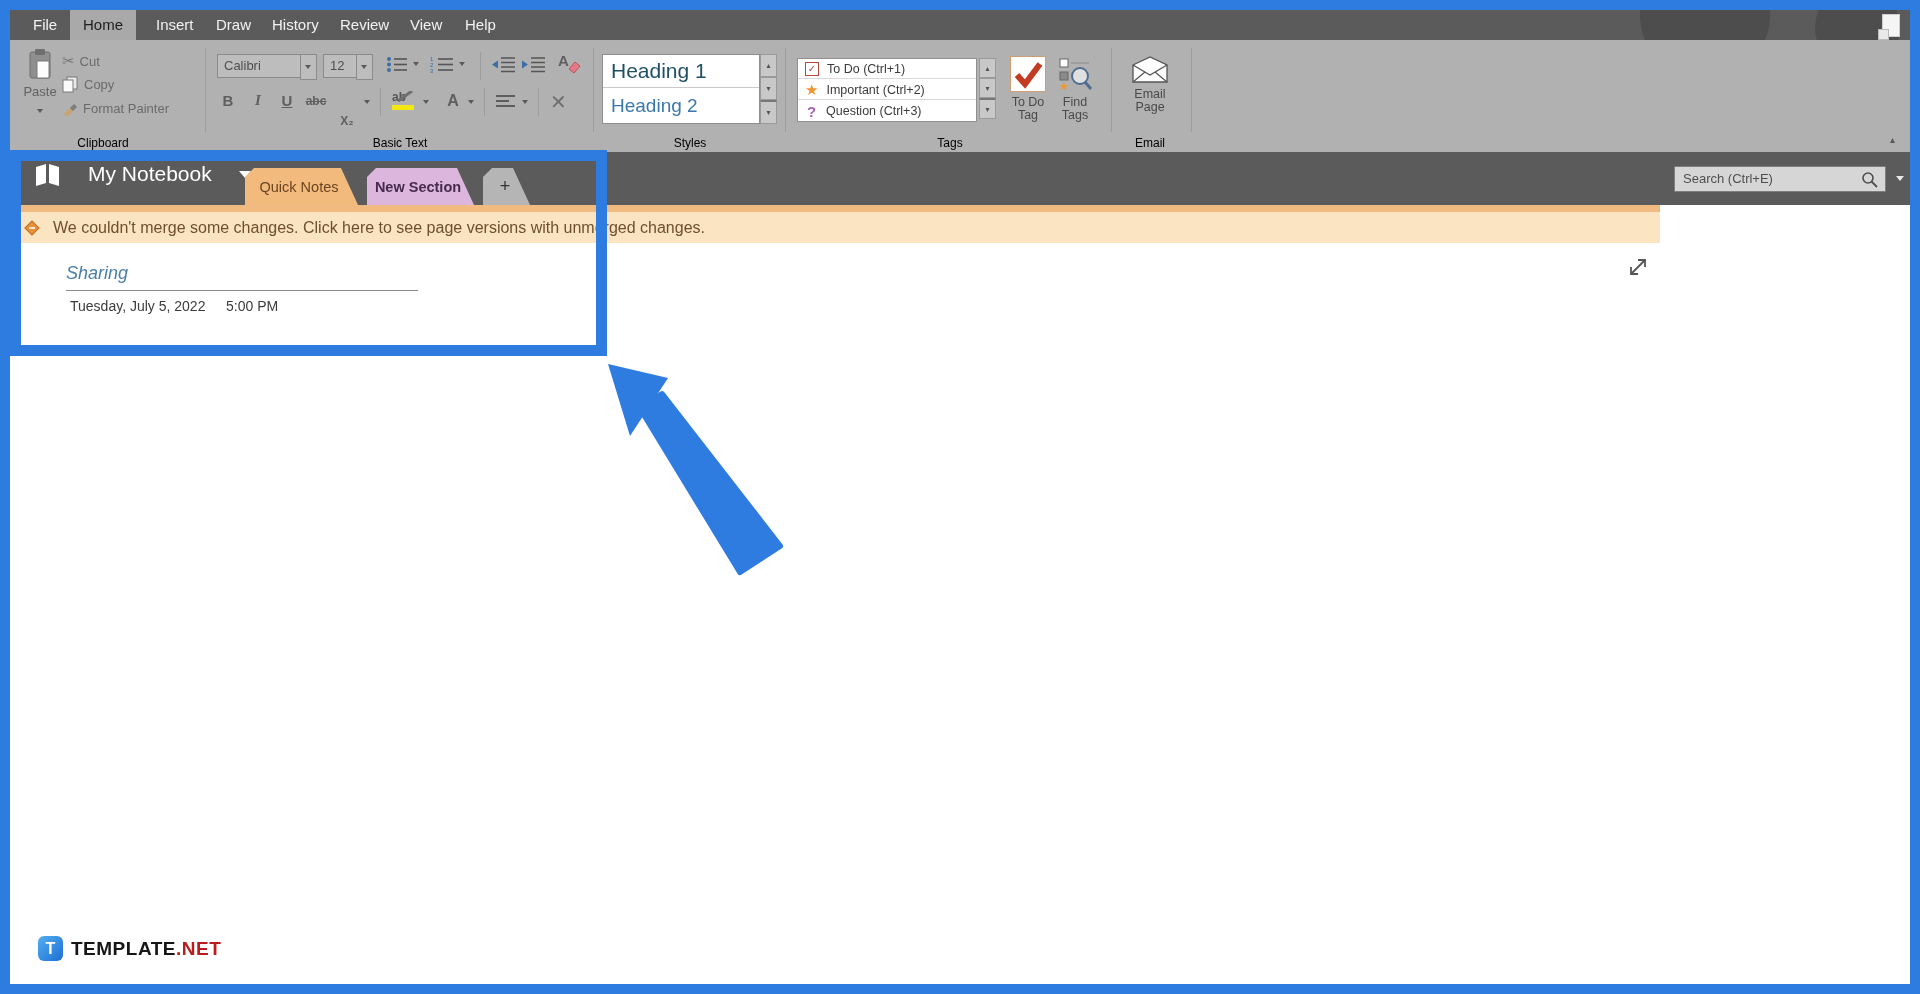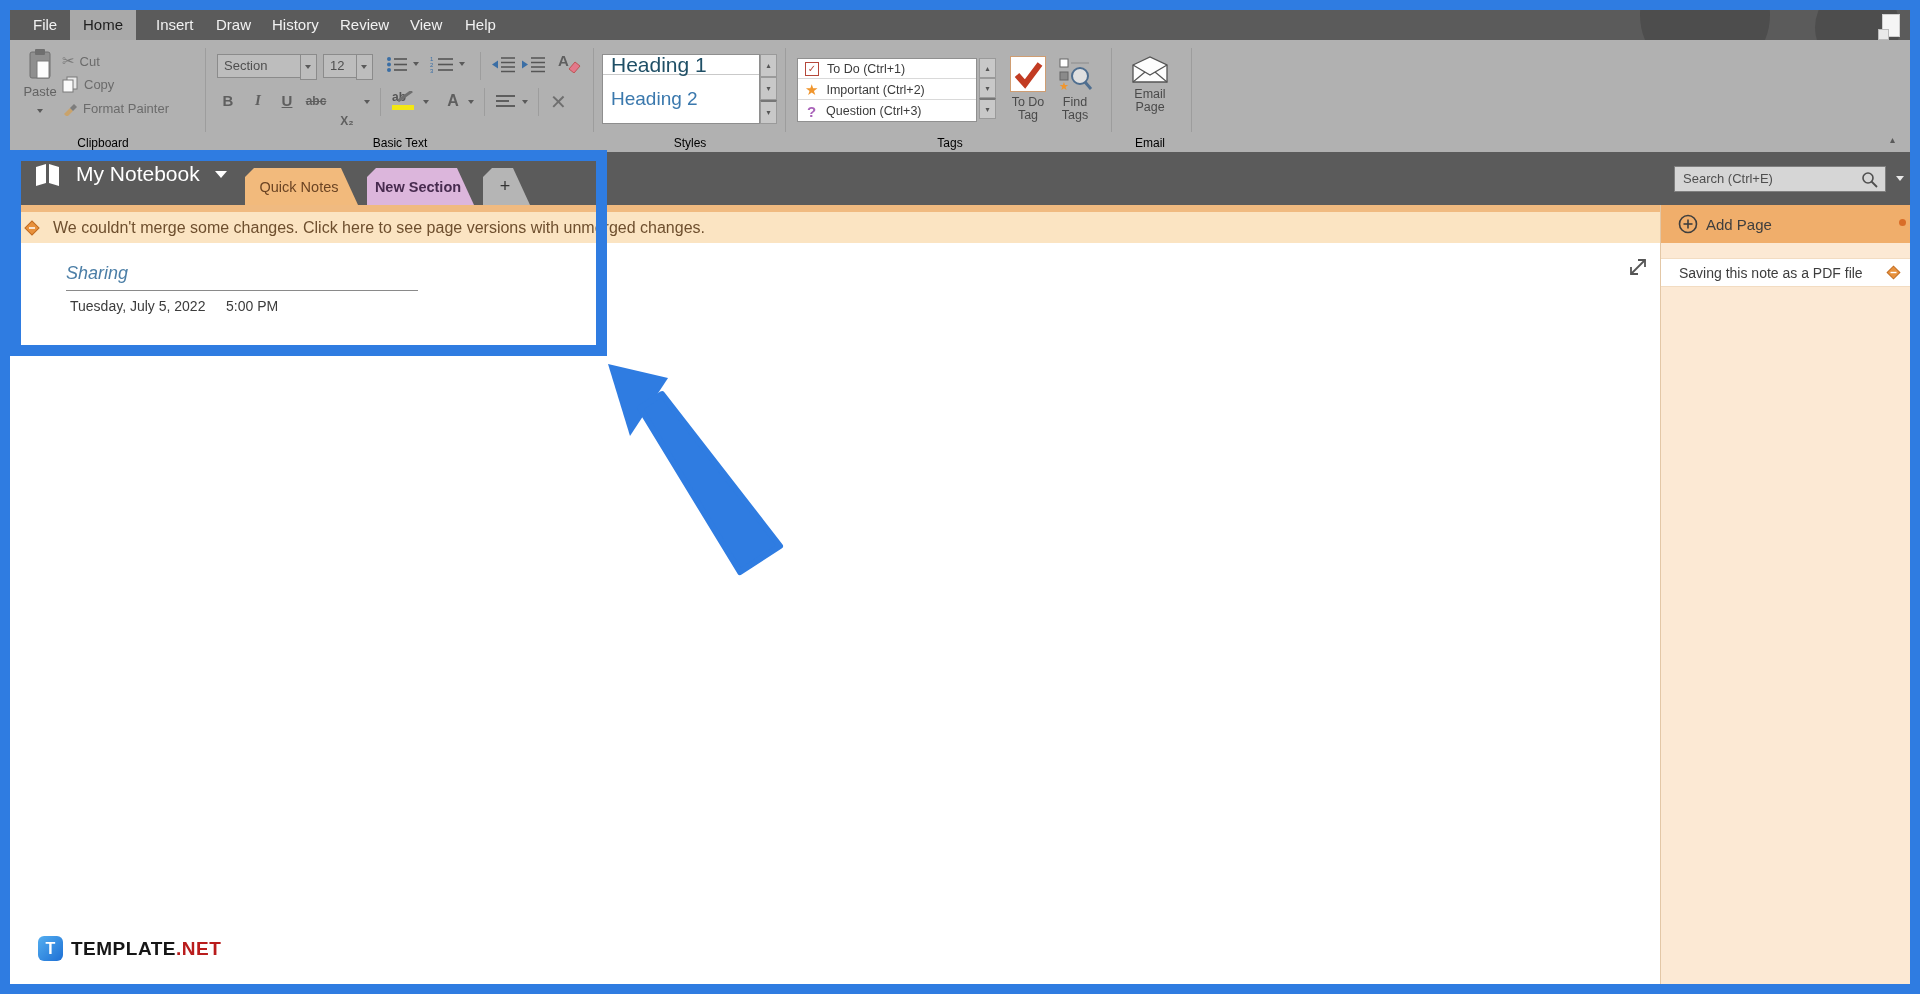--- a/index.html
+++ b/index.html
@@ -21,21 +21,21 @@
   .rtxt{color:#636363;font-size:13px;}
   .rbtn{position:absolute;display:flex;align-items:center;gap:5px;color:#6b6b6b;font-size:13px;}
   .combo{position:absolute;background:#bdbdbd;border:1px solid #8b8b8b;color:#4f4f4f;font-size:13px;line-height:22px;padding:0 6px;height:22px;}
   .combo-arrow{position:absolute;width:15px;height:24px;background:#bdbdbd;border:1px solid #8b8b8b;}
   .tri-dn{width:0;height:0;border-left:4px solid transparent;border-right:4px solid transparent;border-top:5px solid #5a5a5a;display:inline-block;}
   .tri-dn.sm{border-left-width:3px;border-right-width:3px;border-top-width:4px;}
   .chev{position:absolute;}
   .fmt{position:absolute;color:#5f5f5f;font-size:15px;font-weight:bold;width:22px;text-align:center;}
   
   #styles-box{position:absolute;left:592px;top:14px;width:156px;height:68px;background:#fff;border:1px solid #8e8e8e;}
-  .style-item{position:absolute;left:0;width:100%;height:20px;background:#fff;padding-left:8px;box-sizing:border-box;display:flex;align-items:center;}
+  .style-item{position:absolute;left:0;width:100%;height:33px;background:#fff;padding-left:8px;box-sizing:border-box;display:flex;align-items:center;}
   .scrollcol{position:absolute;top:14px;width:17px;height:68px;}
   .scrollbtn{position:absolute;left:0;width:15px;height:21px;background:#c8c8c8;border:1px solid #9a9a9a;display:flex;align-items:center;justify-content:center;font-size:8px;color:#555;}
   
   #tags-box{position:absolute;left:787px;top:18px;width:178px;height:62px;background:#fff;border:1px solid #909090;}
   .tag-row{position:absolute;left:0;width:100%;height:20px;display:flex;align-items:center;gap:8px;padding-left:7px;box-sizing:border-box;border-bottom:1px solid #d9d9d9;}
   .tag-row:last-child{border-bottom:none;}
   .tag-label{font-size:12.5px;color:#3b3b3b;}
   .chkbox{width:12px;height:12px;border:1.5px solid #b5473a;background:#fff;display:flex;align-items:center;justify-content:center;color:#b5473a;font-size:10px;line-height:10px;}
   .bigbtn{position:absolute;width:46px;text-align:center;color:#4a4a4a;font-size:12.5px;line-height:13px;}
   .bigbtn .ic{margin:0 auto 4px auto;}
@@ -113,21 +113,21 @@
     <div class="rbtn" style="left:52px;top:60px;">
       <svg width="16" height="16">
             <polygon points="2,14 8,8 11,11 5,17" fill="#c9a36c"></polygon>
             <polygon points="8,8 12,4 15,7 11,11" fill="#7d7d7d"></polygon>
           </svg>
       <span>Format Painter</span>
     </div>
     <div class="grp-label" style="left:43px;width:100px;">Clipboard</div>
     <div class="vdiv" style="left:195px;"></div>
 
-    <div class="combo" style="left:207px;top:14px;width:76px;">Section</div>
+    <div class="combo" style="left:207px;top:14px;width:76px;">Calibri</div>
     <div class="combo-arrow" style="left:290px;top:14px;"><span class="tri-dn sm" style="margin:10px 0 0 4px;"></span></div>
     <div class="combo" style="left:313px;top:14px;width:26px;">12</div>
     <div class="combo-arrow" style="left:346px;top:14px;"><span class="tri-dn sm" style="margin:10px 0 0 4px;"></span></div>
     <div class="abs" style="left:376px;top:16px;">
       <svg width="22" height="17">
             <circle cx="3" cy="3" r="2" fill="#3a6ea5"></circle>
             <circle cx="3" cy="8.5" r="2" fill="#3a6ea5"></circle>
             <circle cx="3" cy="14" r="2" fill="#3a6ea5"></circle>
             <line x1="8" y1="3" x2="21" y2="3" stroke="#555" stroke-width="1.6"></line>
             <line x1="8" y1="8.5" x2="21" y2="8.5" stroke="#555" stroke-width="1.6"></line>
@@ -273,21 +273,21 @@
       </div>
       <div>Email Page</div>
     </div>
     <div class="grp-label" style="left:1090px;width:100px;">Email</div>
     <div class="vdiv" style="left:1181px;"></div>
 
     <span style="position:absolute;left:1880px;top:94px;font-size:10px;color:#5a5a5a;">▴</span>
   </div>
 
   <div id="nbbar">
-    <div class="abs" style="left:24px;top:10px;display:flex;align-items:center;gap:15px;">
+    <div class="abs" style="left:24px;top:10px;display:flex;align-items:center;gap:27px;">
       <svg width="27" height="23">
             <path d="M2 4 L12 1 L12 20 L2 23 Z" fill="#fff"></path>
             <path d="M25 4 L15 1 L15 20 L25 23 Z" fill="#fff"></path>
           </svg>
       <span style="color:#fff;font-size:21px;">My Notebook</span>
       <span style="width:0;height:0;border-left:6px solid transparent;border-right:6px solid transparent;border-top:7px solid #fff;display:inline-block;"></span>
     </div>
     <div class="nbtab" style="left:235px;width:118px;background:#f2ba7c;">
       <span style="color:#6b4423;font-size:14.5px;margin-right:10px;">Quick Notes</span>
     </div>
@@ -321,38 +321,20 @@
     <div id="title-line"></div>
     <div id="page-date">Tuesday, July 5, 2022</div>
     <div id="page-time">5:00 PM</div>
     <svg width="24" height="24" style="position:absolute;left:1616px;top:12px;">
           <line x1="5" y1="19" x2="19" y2="5" stroke="#555" stroke-width="1.8"></line>
           <polyline points="12,5 19,5 19,12" fill="none" stroke="#555" stroke-width="1.8"></polyline>
           <polyline points="5,12 5,19 12,19" fill="none" stroke="#555" stroke-width="1.8"></polyline>
         </svg>
   </div>
 
-  <div id="rpanel">
-    <div id="rpanel-header">
-      <svg width="20" height="20" style="margin-left:17px;">
-            <circle cx="10" cy="10" r="8.5" fill="none" stroke="#3e3e3e" stroke-width="1.6"></circle>
-            <line x1="5.5" y1="10" x2="14.5" y2="10" stroke="#3e3e3e" stroke-width="1.6"></line>
-            <line x1="10" y1="5.5" x2="10" y2="14.5" stroke="#3e3e3e" stroke-width="1.6"></line>
-          </svg>
-      <span id="addpage-label">Add Page</span>
-      <span style="position:absolute;right:4px;top:14px;width:7px;height:7px;border-radius:50%;background:#d96d28;"></span>
-    </div>
-    <div id="page-row">
-      <span id="page-row-label">Saving this note as a PDF file</span>
-      <svg width="17" height="17" style="margin-right:8px;">
-            <rect x="4" y="4" width="9" height="9" transform="rotate(45 8.5 8.5)" fill="#e8913c" stroke="#c06a1e"></rect>
-            <line x1="5.5" y1="8.5" x2="11.5" y2="8.5" stroke="#fff" stroke-width="1.4"></line>
-          </svg>
-    </div>
-  </div>
 
   <div id="hl-box"></div>
   <svg id="arrow-svg" width="210" height="240">
     <polygon points="8,9 68,23 30,81" fill="#2f7ce1"></polygon>
     <polygon points="40,53 62,39 180,191 140,217" fill="#2f7ce1" stroke="#2f7ce1" stroke-width="6" stroke-linejoin="round"></polygon>
   </svg>
 
   <div id="watermark">
     <div id="wm-badge">T</div>
     <div id="wm-text"><b>TEMPLATE</b><span id="wm-suffix">.NET</span></div>

